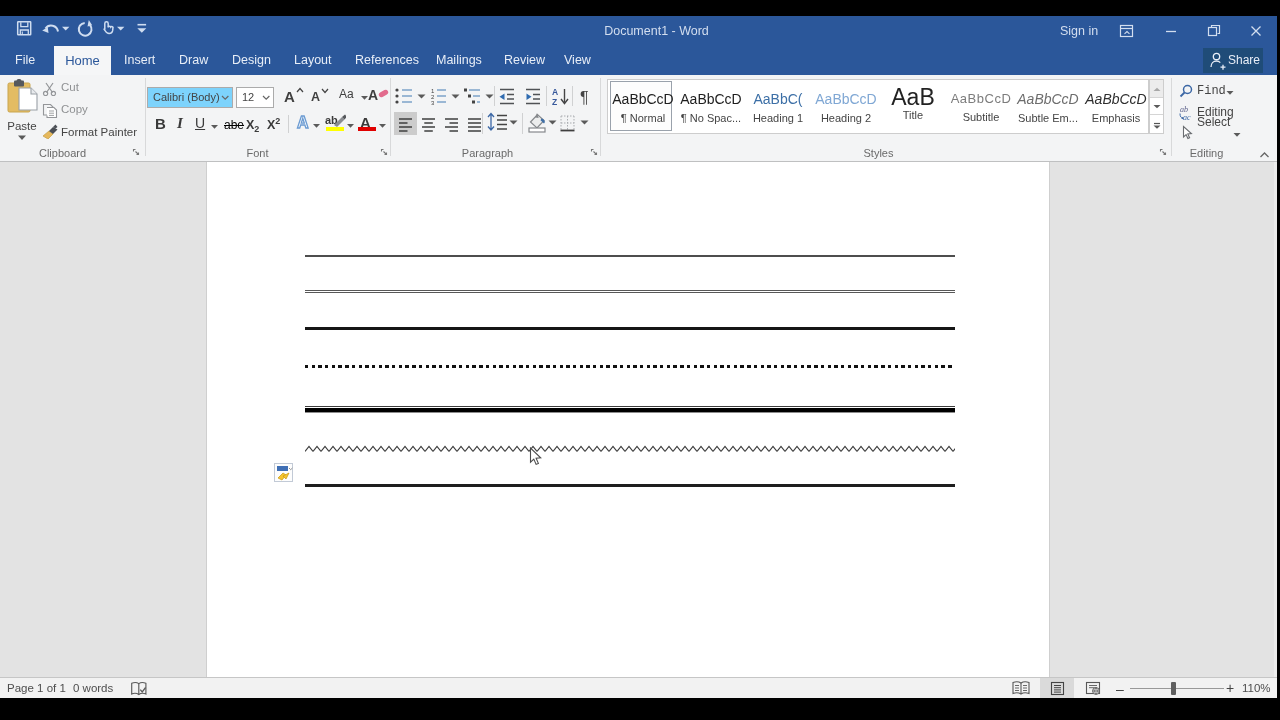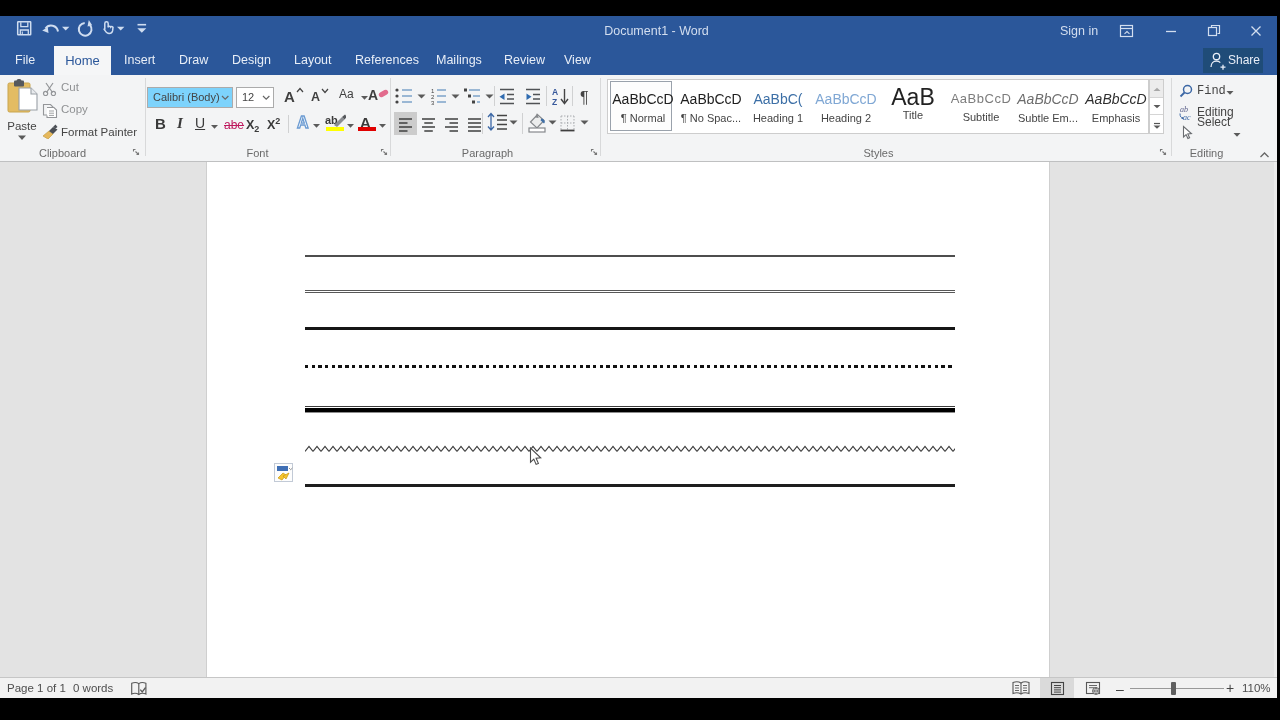--- a/index.html
+++ b/index.html
@@ -172,21 +172,21 @@
       <svg class="abs" style="left:377px;top:13px;" width="13" height="10">
           <rect x="1.5" y="3" width="10" height="5" rx="2.5" fill="#e26b8d" transform="rotate(-30 6.5 5.5)"></rect>
         </svg>
 
       <div class="abs" style="left:155px;top:40px;font-size:15px;font-weight:bold;color:#3a3a3a;">B</div>
       <div class="abs" style="left:177px;top:40px;font-size:15px;font-style:italic;font-family:'Liberation Serif',serif;color:#3a3a3a;"><b>I</b></div>
       <div class="abs" style="left:195px;top:40px;font-size:14px;text-decoration:underline;color:#3a3a3a;">U</div>
       <svg class="abs" style="left:210px;top:49px;" width="9" height="6">
           <path d="M1 1 h7 L4.5 4.8 z" fill="#5a5a5a"></path>
         </svg>
-      <div class="abs" style="left:224px;top:43px;font-size:12px;text-decoration:line-through;color:#be185d;">abe</div>
+      <div class="abs" style="left:224px;top:43px;font-size:12px;text-decoration:line-through;color:#000000;">abe</div>
       <div class="abs" style="left:246px;top:43px;font-size:12.5px;font-weight:bold;color:#3a3a3a;">X<span style="font-size:9px;vertical-align:-3px;">2</span></div>
       <div class="abs" style="left:267px;top:41px;font-size:12.5px;font-weight:bold;color:#3a3a3a;">X<span style="font-size:9px;vertical-align:5px;">2</span></div>
       <div class="abs" style="left:288px;top:40px;width:1px;height:18px;background:#d0d1d2;"></div>
 
       <div class="abs" style="left:297px;top:39px;font-size:16px;font-weight:bold;color:#fff;-webkit-text-stroke:1.3px #6b9bd2;">A</div>
       <svg class="abs" style="left:312px;top:48px;" width="9" height="6">
           <path d="M1 1 h7 L4.5 4.8 z" fill="#5a5a5a"></path>
         </svg>
 
       <div class="abs" style="left:325px;top:39px;font-size:11px;font-weight:bold;color:#3a3a3a;">ab</div>

